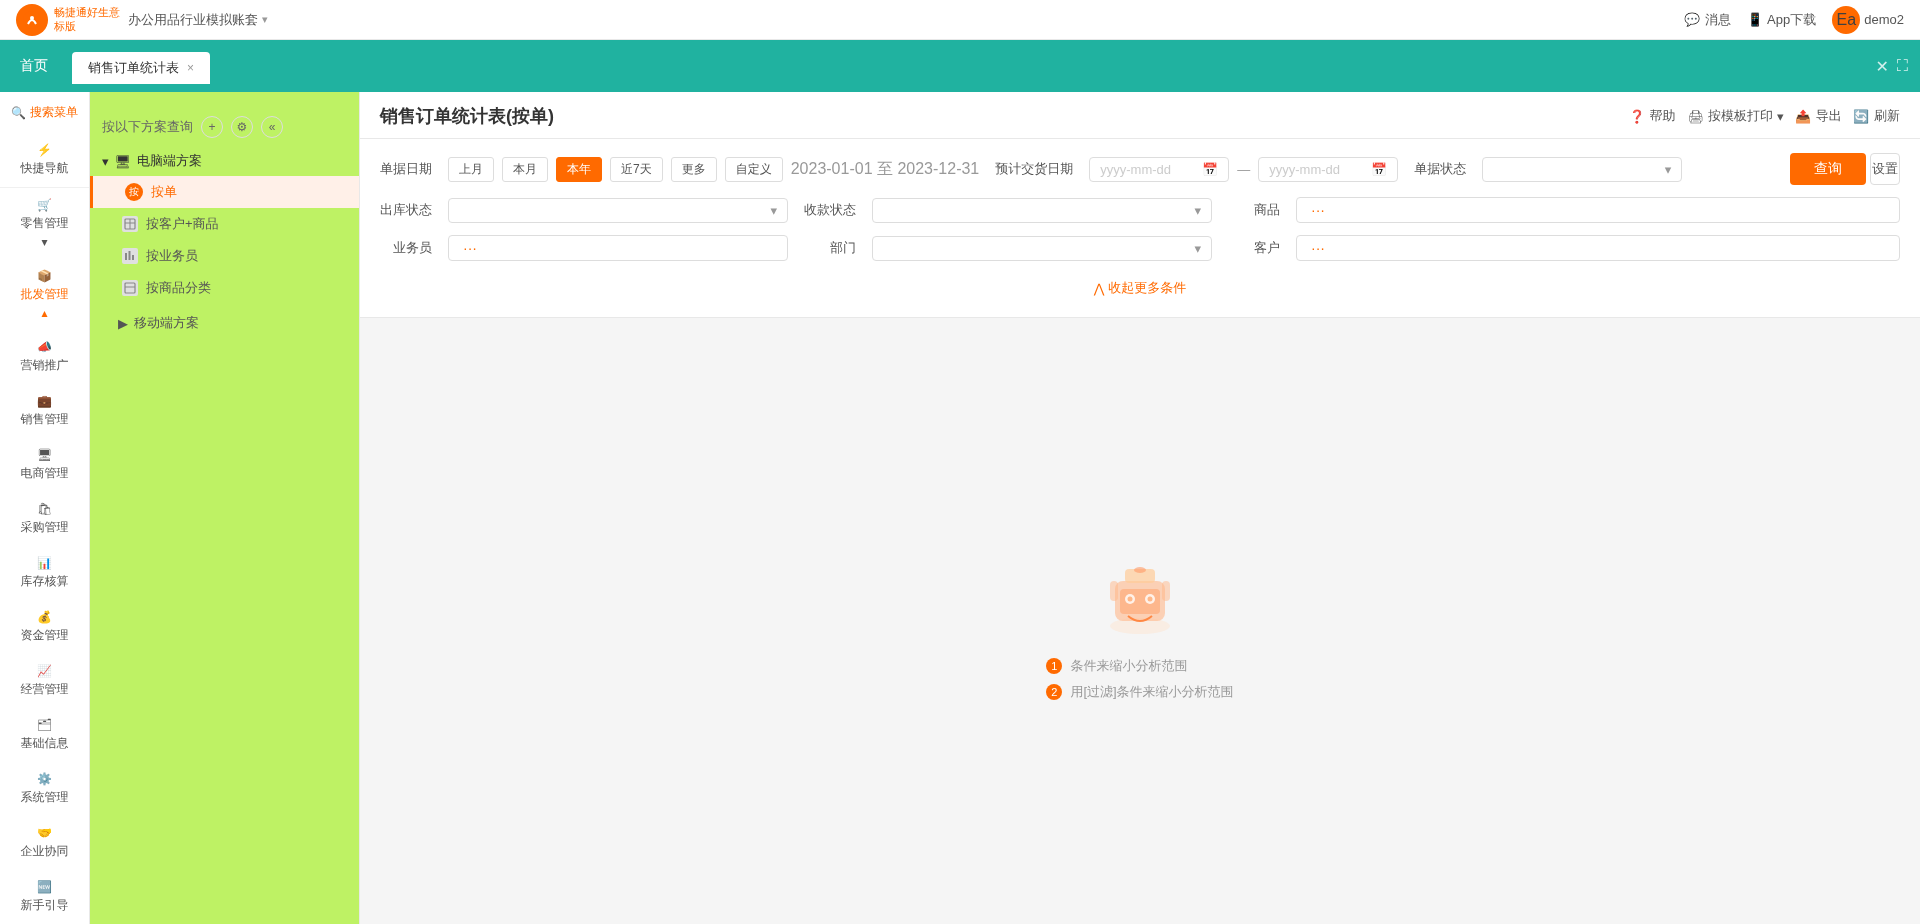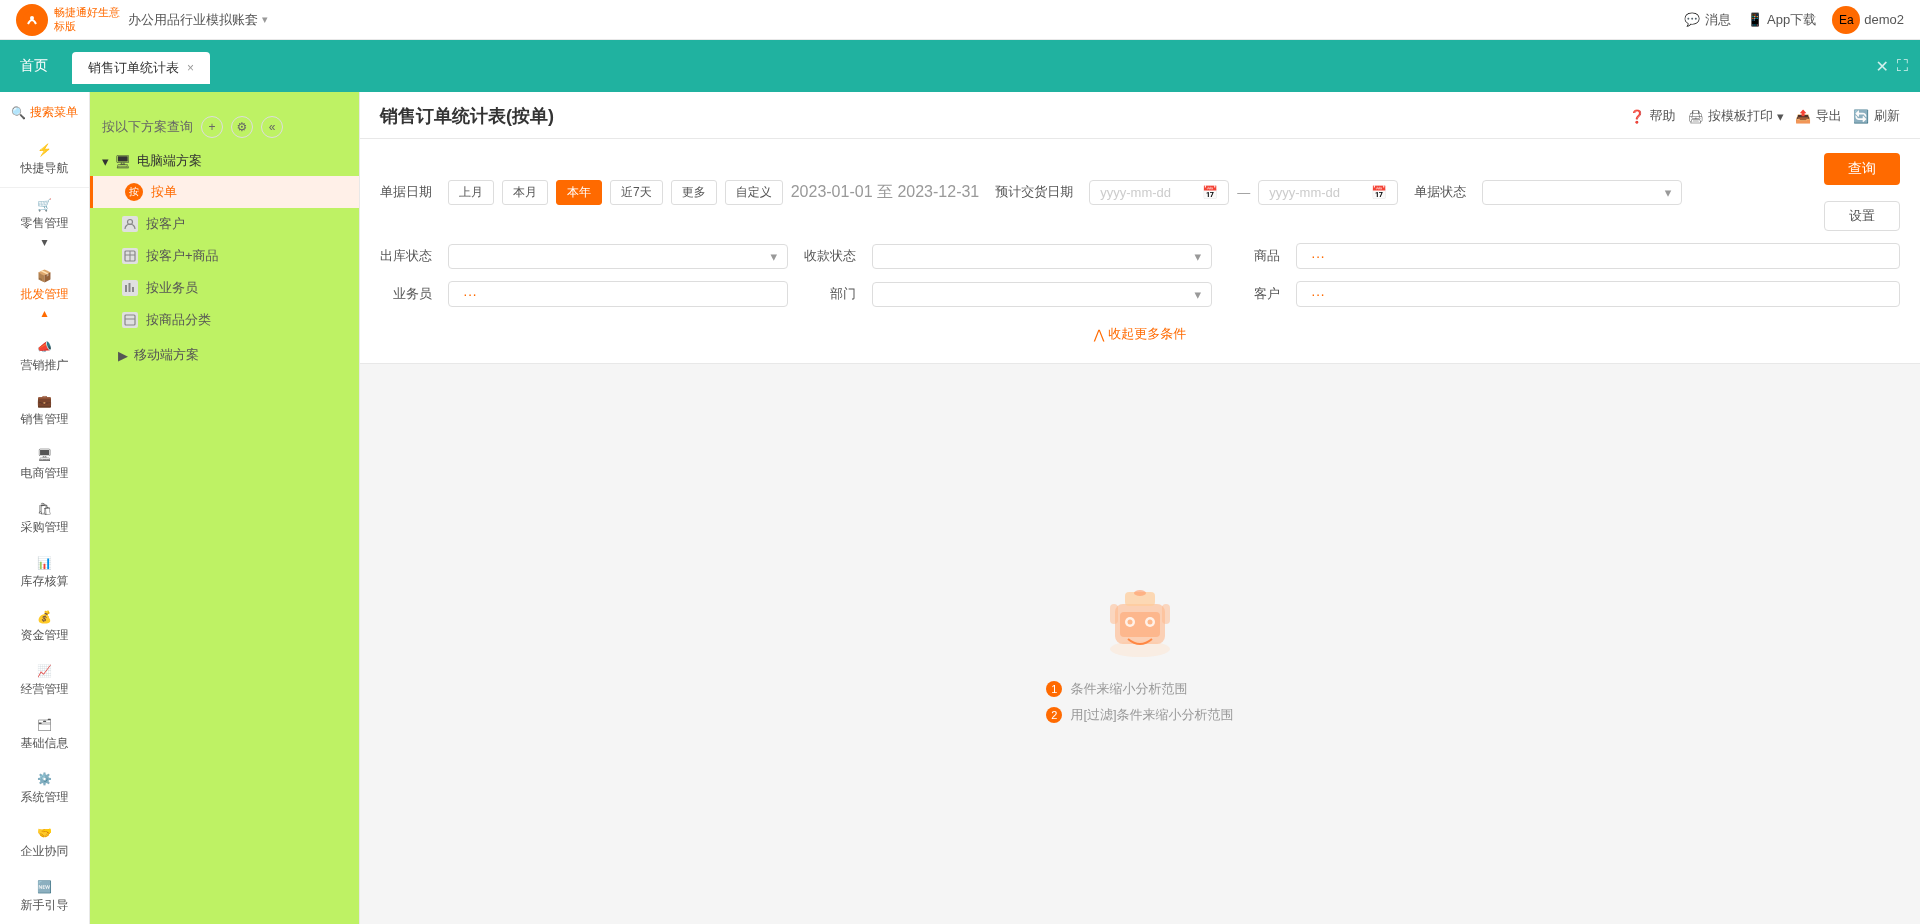--- a/index.html
+++ b/index.html
@@ -8,21 +8,21 @@
     
     .top-header { background: #fff; height: 40px; display: flex; align-items: center; padding: 0 16px; border-bottom: 1px solid #e8e8e8; justify-content: space-between; }
     .top-header-left { display: flex; align-items: center; gap: 0; }
     .logo-area { display: flex; align-items: center; gap: 6px; }
     .logo-icon { width: 32px; height: 32px; background: #ff6a00; border-radius: 50%; display: flex; align-items: center; justify-content: center; color: white; font-size: 14px; font-weight: bold; }
     .logo-text { font-size: 11px; color: #ff6a00; line-height: 1.2; }
     .app-title { font-size: 13px; color: #555; margin-left: 8px; }
     .dropdown-arrow { color: #999; font-size: 11px; margin-left: 4px; }
     .top-header-right { display: flex; align-items: center; gap: 16px; color: #555; font-size: 13px; }
     .header-action { display: flex; align-items: center; gap: 4px; cursor: pointer; }
-    .avatar { width: 28px; height: 28px; border-radius: 50%; background: #ff6a00; display: flex; align-items: center; justify-content: center; color: #000000; font-size: 12px; }
+    .avatar { width: 28px; height: 28px; border-radius: 50%; background: #ff6a00; display: flex; align-items: center; justify-content: center; color: #404040; font-size: 16px; }
 
     
     .tab-bar { background: #20b2a0; height: 52px; display: flex; align-items: center; padding: 0 0 0 0; position: relative; }
     .tab-home { padding: 0 20px; color: white; font-size: 14px; height: 100%; display: flex; align-items: center; cursor: pointer; }
     .tab-item { background: white; color: #333; padding: 0 16px; height: 32px; display: flex; align-items: center; gap: 8px; border-radius: 4px 4px 0 0; margin: 4px 0 0 4px; font-size: 13px; cursor: pointer; }
     .tab-close { color: #999; font-size: 12px; cursor: pointer; }
     .tab-bar-actions { position: absolute; right: 12px; display: flex; gap: 8px; }
     .tab-bar-btn { color: white; font-size: 16px; cursor: pointer; opacity: 0.8; }
 
     
@@ -72,23 +72,23 @@
     .filter-select { display: flex; align-items: center; gap: 4px; border: 1px solid #ddd; border-radius: 4px; padding: 4px 10px; background: white; color: #555; cursor: pointer; min-width: 140px; font-size: 13px; }
     .filter-select-wide { min-width: 200px; }
     .filter-select .arrow { color: #999; margin-left: auto; }
     .filter-dash { color: #999; }
     .date-input-group { display: flex; align-items: center; gap: 8px; }
     .date-input { display: flex; align-items: center; border: 1px solid #ddd; border-radius: 4px; padding: 4px 10px; background: white; color: #999; font-size: 13px; min-width: 140px; }
     .filter-more-dots { color: #ff6a00; font-size: 14px; cursor: pointer; margin-left: 4px; }
     .collapse-btn { display: flex; align-items: center; gap: 4px; color: #ff6a00; font-size: 13px; cursor: pointer; padding: 6px 16px; margin: 0 auto; }
 
     
-    .query-btn-area { display: flex; flex-direction: column; gap: 16px; margin-left: auto; }
+    .query-btn-area { display: flex; gap: 4px; margin-left: auto; }
     .btn-query { background: #ff6a00; color: white; border: none; border-radius: 4px; padding: 7px 24px; font-size: 14px; cursor: pointer; }
-    .btn-setting { background: white; color: #555; border: 1px solid #ddd; border-radius: 4px; padding: 5px 16px; font-size: 13px; cursor: pointer; }
+    .btn-setting { background: white; color: #555; border: 1px solid #ddd; border-radius: 4px; padding: 5px 1px; font-size: 13px; cursor: pointer; }
 
     
     .content-body { flex: 1; background: #f5f5f5; overflow: auto; display: flex; flex-direction: column; align-items: center; justify-content: center; }
     .empty-state { display: flex; flex-direction: column; align-items: center; gap: 16px; }
     .empty-illustration { width: 100px; height: 100px; position: relative; }
     .empty-tips { display: flex; flex-direction: column; gap: 8px; }
     .empty-tip { display: flex; align-items: flex-start; gap: 8px; color: #999; font-size: 13px; }
     .tip-num { width: 16px; height: 16px; border-radius: 50%; background: #ff6a00; color: white; font-size: 11px; display: flex; align-items: center; justify-content: center; flex-shrink: 0; margin-top: 1px; }
 
     .collapse-area { background: white; border-top: 1px solid #e8e8e8; display: flex; justify-content: center; }
@@ -228,29 +228,20 @@
 
       <div class="scheme-group">
         <div class="scheme-group-header">
           <span>▾</span>
           <span>🖥</span>
           <span>电脑端方案</span>
         </div>
         <div class="scheme-item active">
           <div class="scheme-icon">按</div>
           <span>按单</span>
-        </div>
-        <div class="scheme-item">
-          <div class="scheme-icon-sq">
-            <svg width="12" height="12" viewBox="0 0 12 12" fill="none">
-              <circle cx="6" cy="4" r="2.5" stroke="#888" stroke-width="1.2"></circle>
-              <path d="M1 11c0-2.76 2.24-5 5-5s5 2.24 5 5" stroke="#888" stroke-width="1.2"></path>
-            </svg>
-          </div>
-          <span>按客户</span>
         </div>
         <div class="scheme-item">
           <div class="scheme-icon-sq">
             <svg width="12" height="12" viewBox="0 0 12 12" fill="none">
               <rect x="1" y="1" width="10" height="10" rx="1" stroke="#888" stroke-width="1.2"></rect>
               <line x1="1" y1="5" x2="11" y2="5" stroke="#888" stroke-width="1"></line>
               <line x1="6" y1="1" x2="6" y2="11" stroke="#888" stroke-width="1"></line>
             </svg>
           </div>
           <span>按客户+商品</span>

